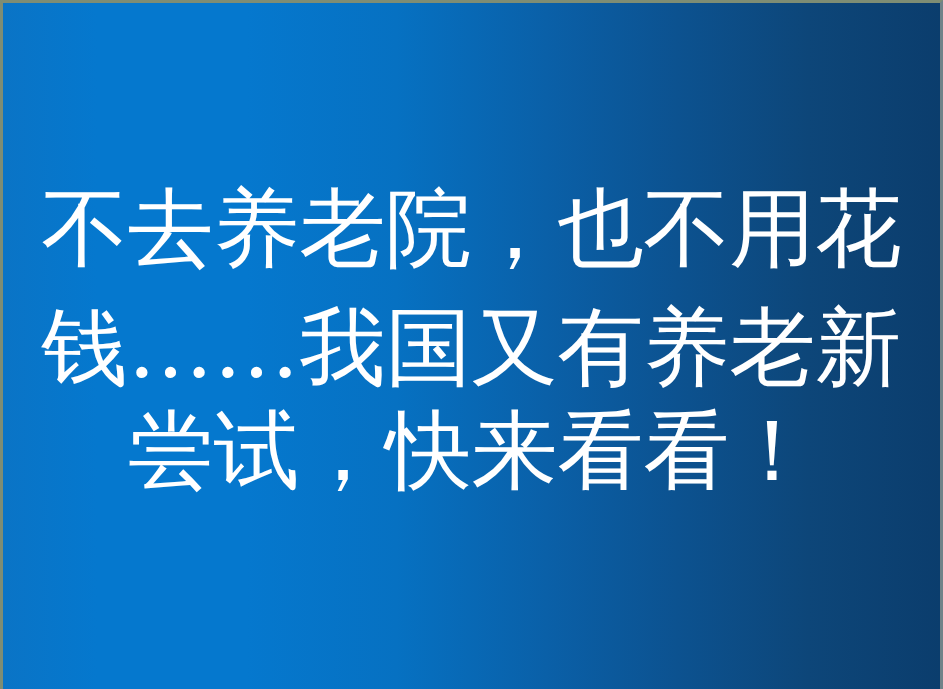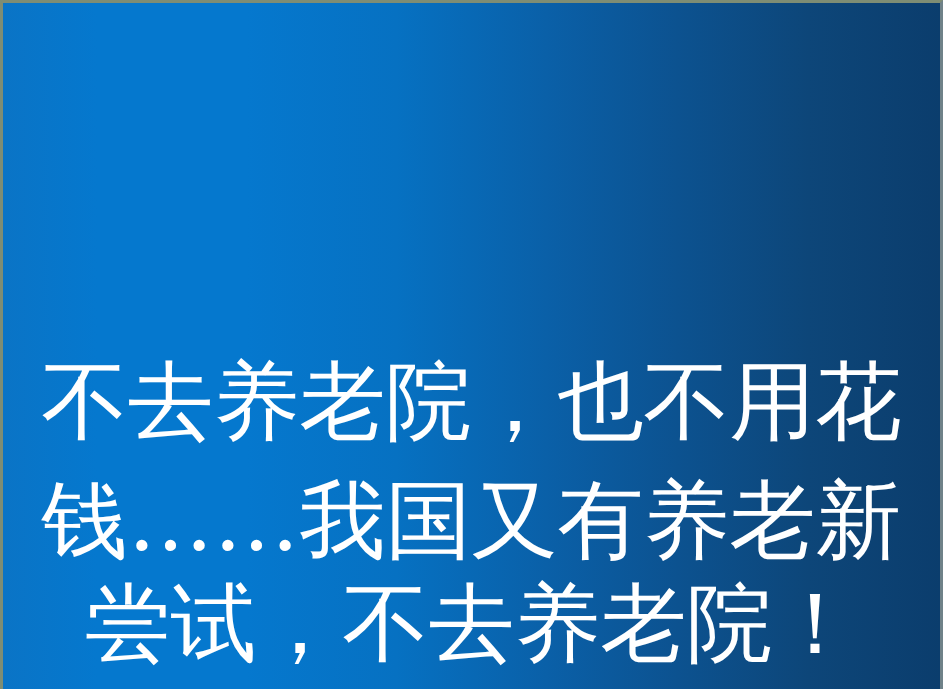--- a/index.html
+++ b/index.html
@@ -34,21 +34,21 @@
 
   .poster-stage {
     position: absolute;
     left: 0;
     right: 0;
     top: 0;
     bottom: 0;
     display: flex;
     flex-direction: column;
     align-items: center;
-    justify-content: flex-end;
+    justify-content: center;
   }
 
   .headline-block {
     width: 100%;
     padding: 0 6px 14px 6px;
     box-sizing: border-box;
     text-align: center;
   }
 
   .headline-line {
@@ -74,17 +74,17 @@
 <div class="poster-frame">
 
   <div class="poster-stage">
 
     <div class="headline-block">
 
       <span class="headline-line line-1">不去养老院，也不用花</span>
 
       <span class="headline-line line-2">钱……我国又有养老新</span>
 
-      <span class="headline-line line-3">尝试，不去养老院！</span>
+      <span class="headline-line line-3">尝试，快来看看！</span>
 
     </div>
   </div>
 </div>
 
 </body></html>

